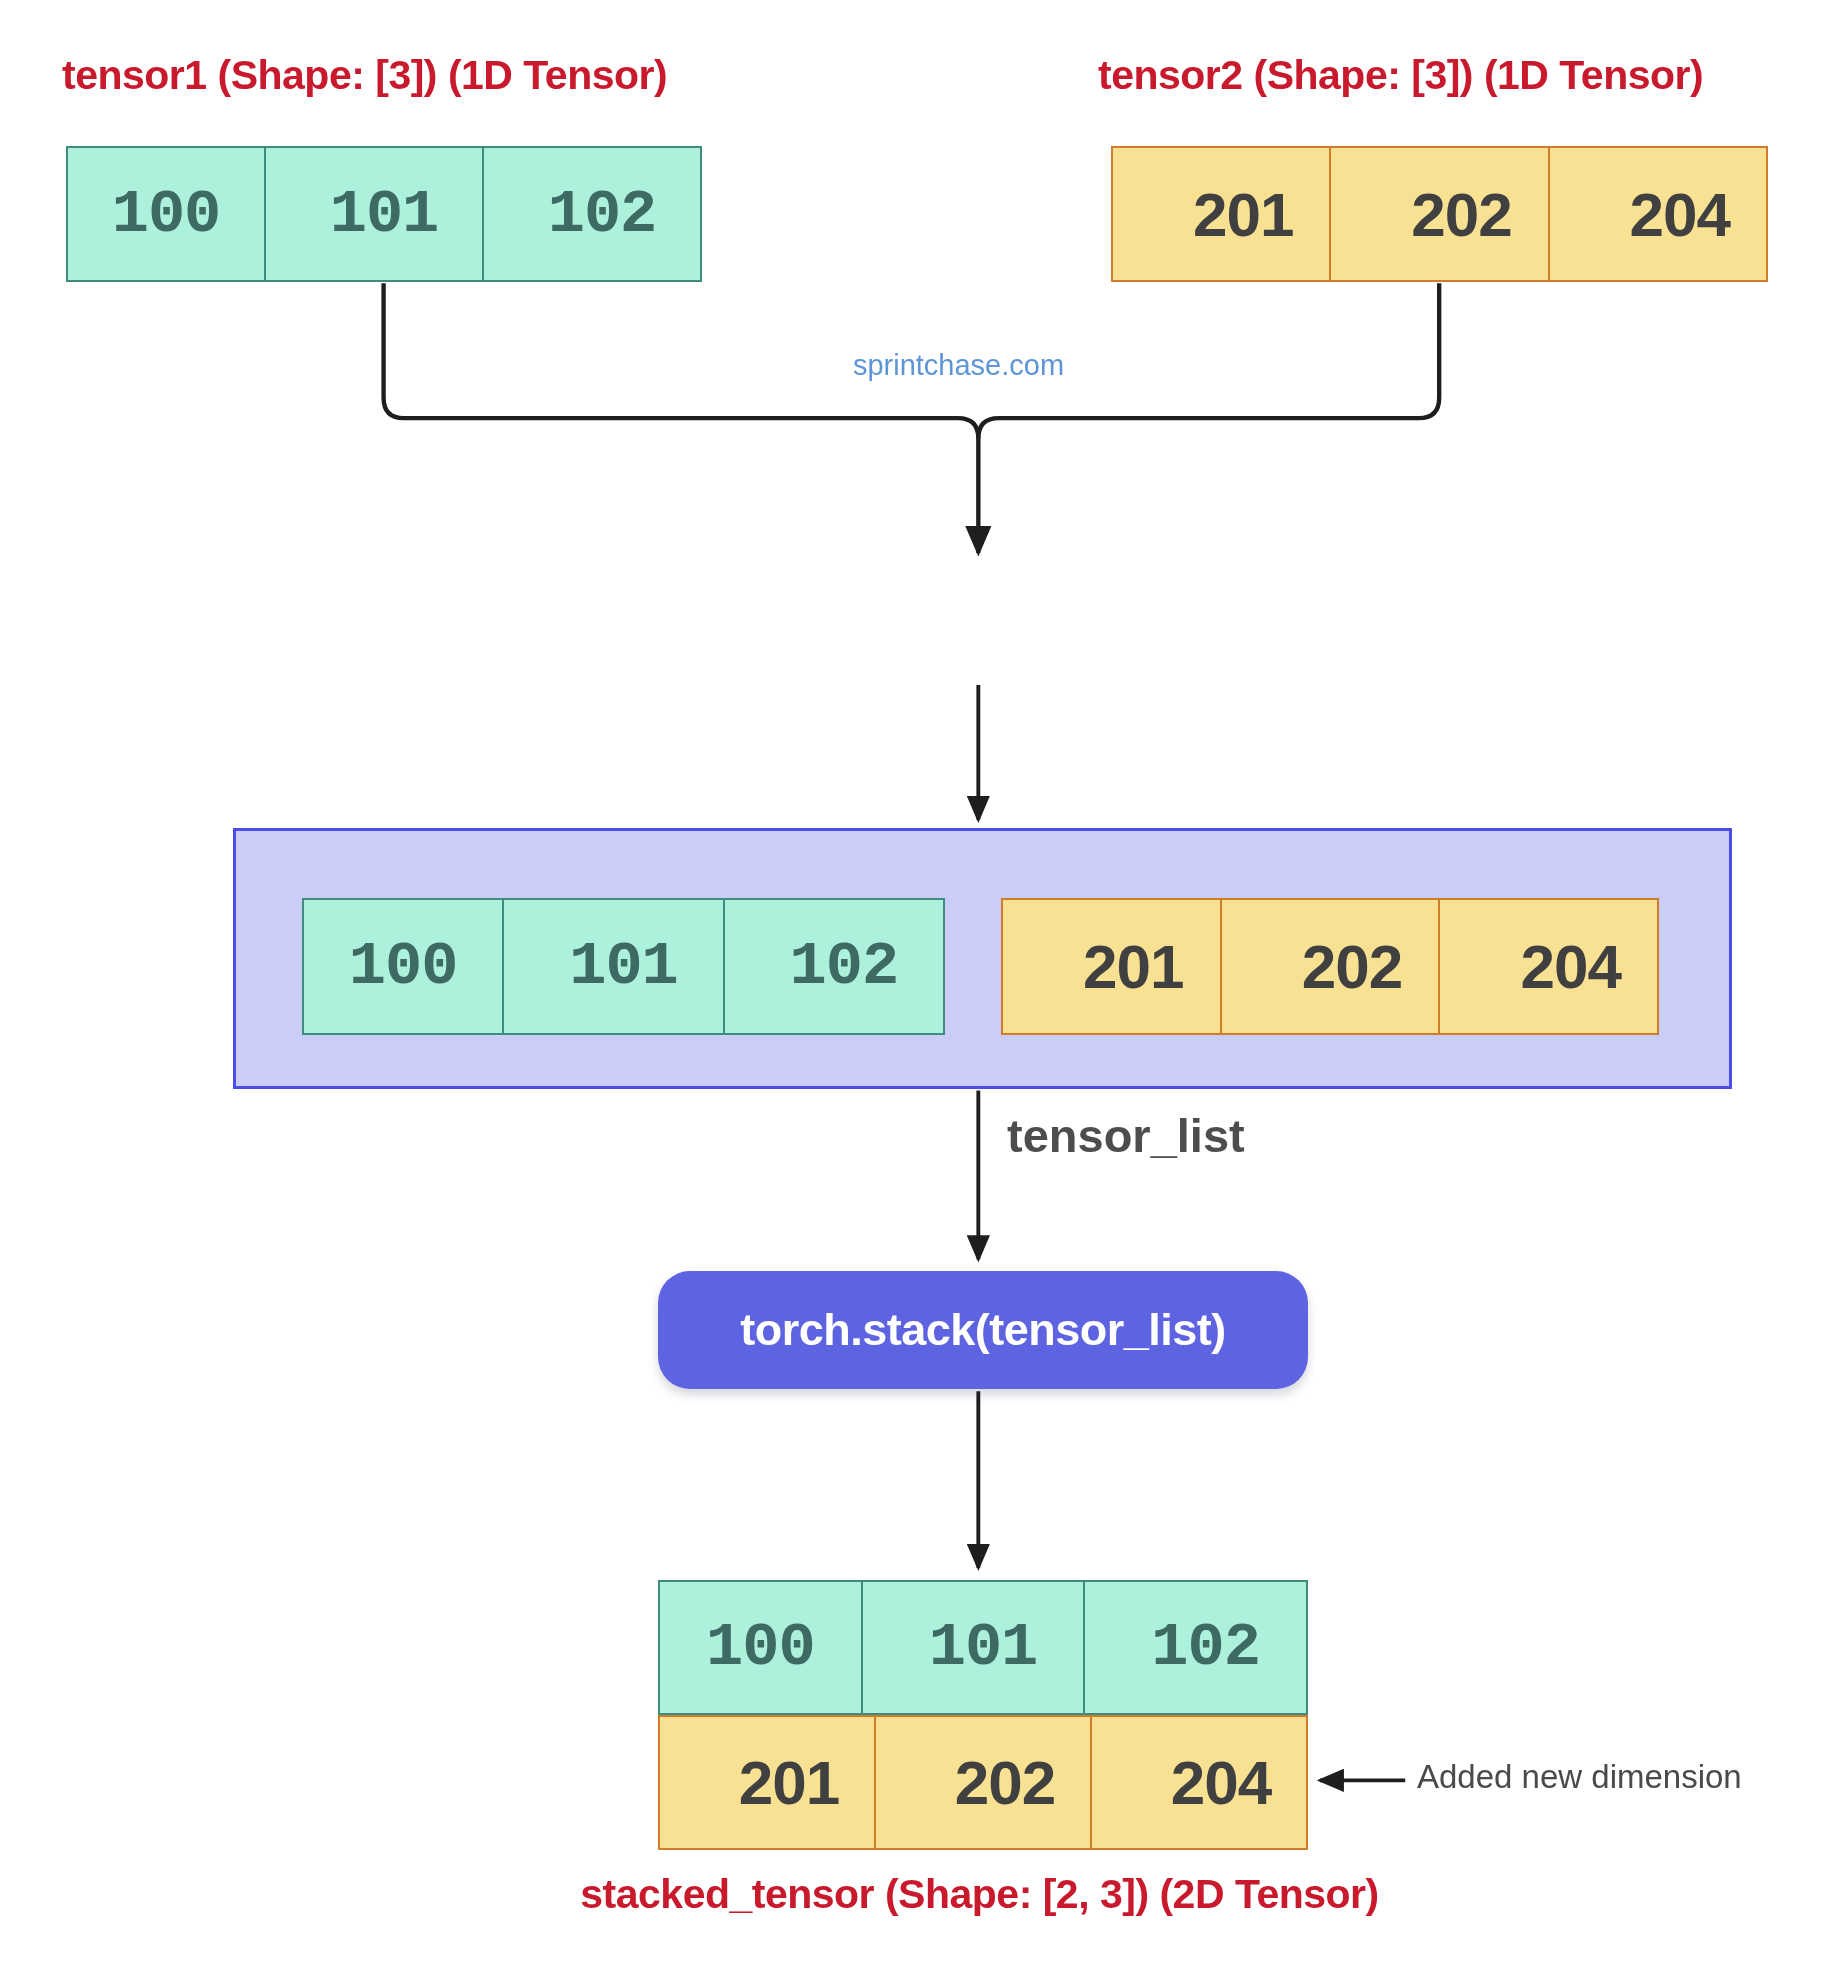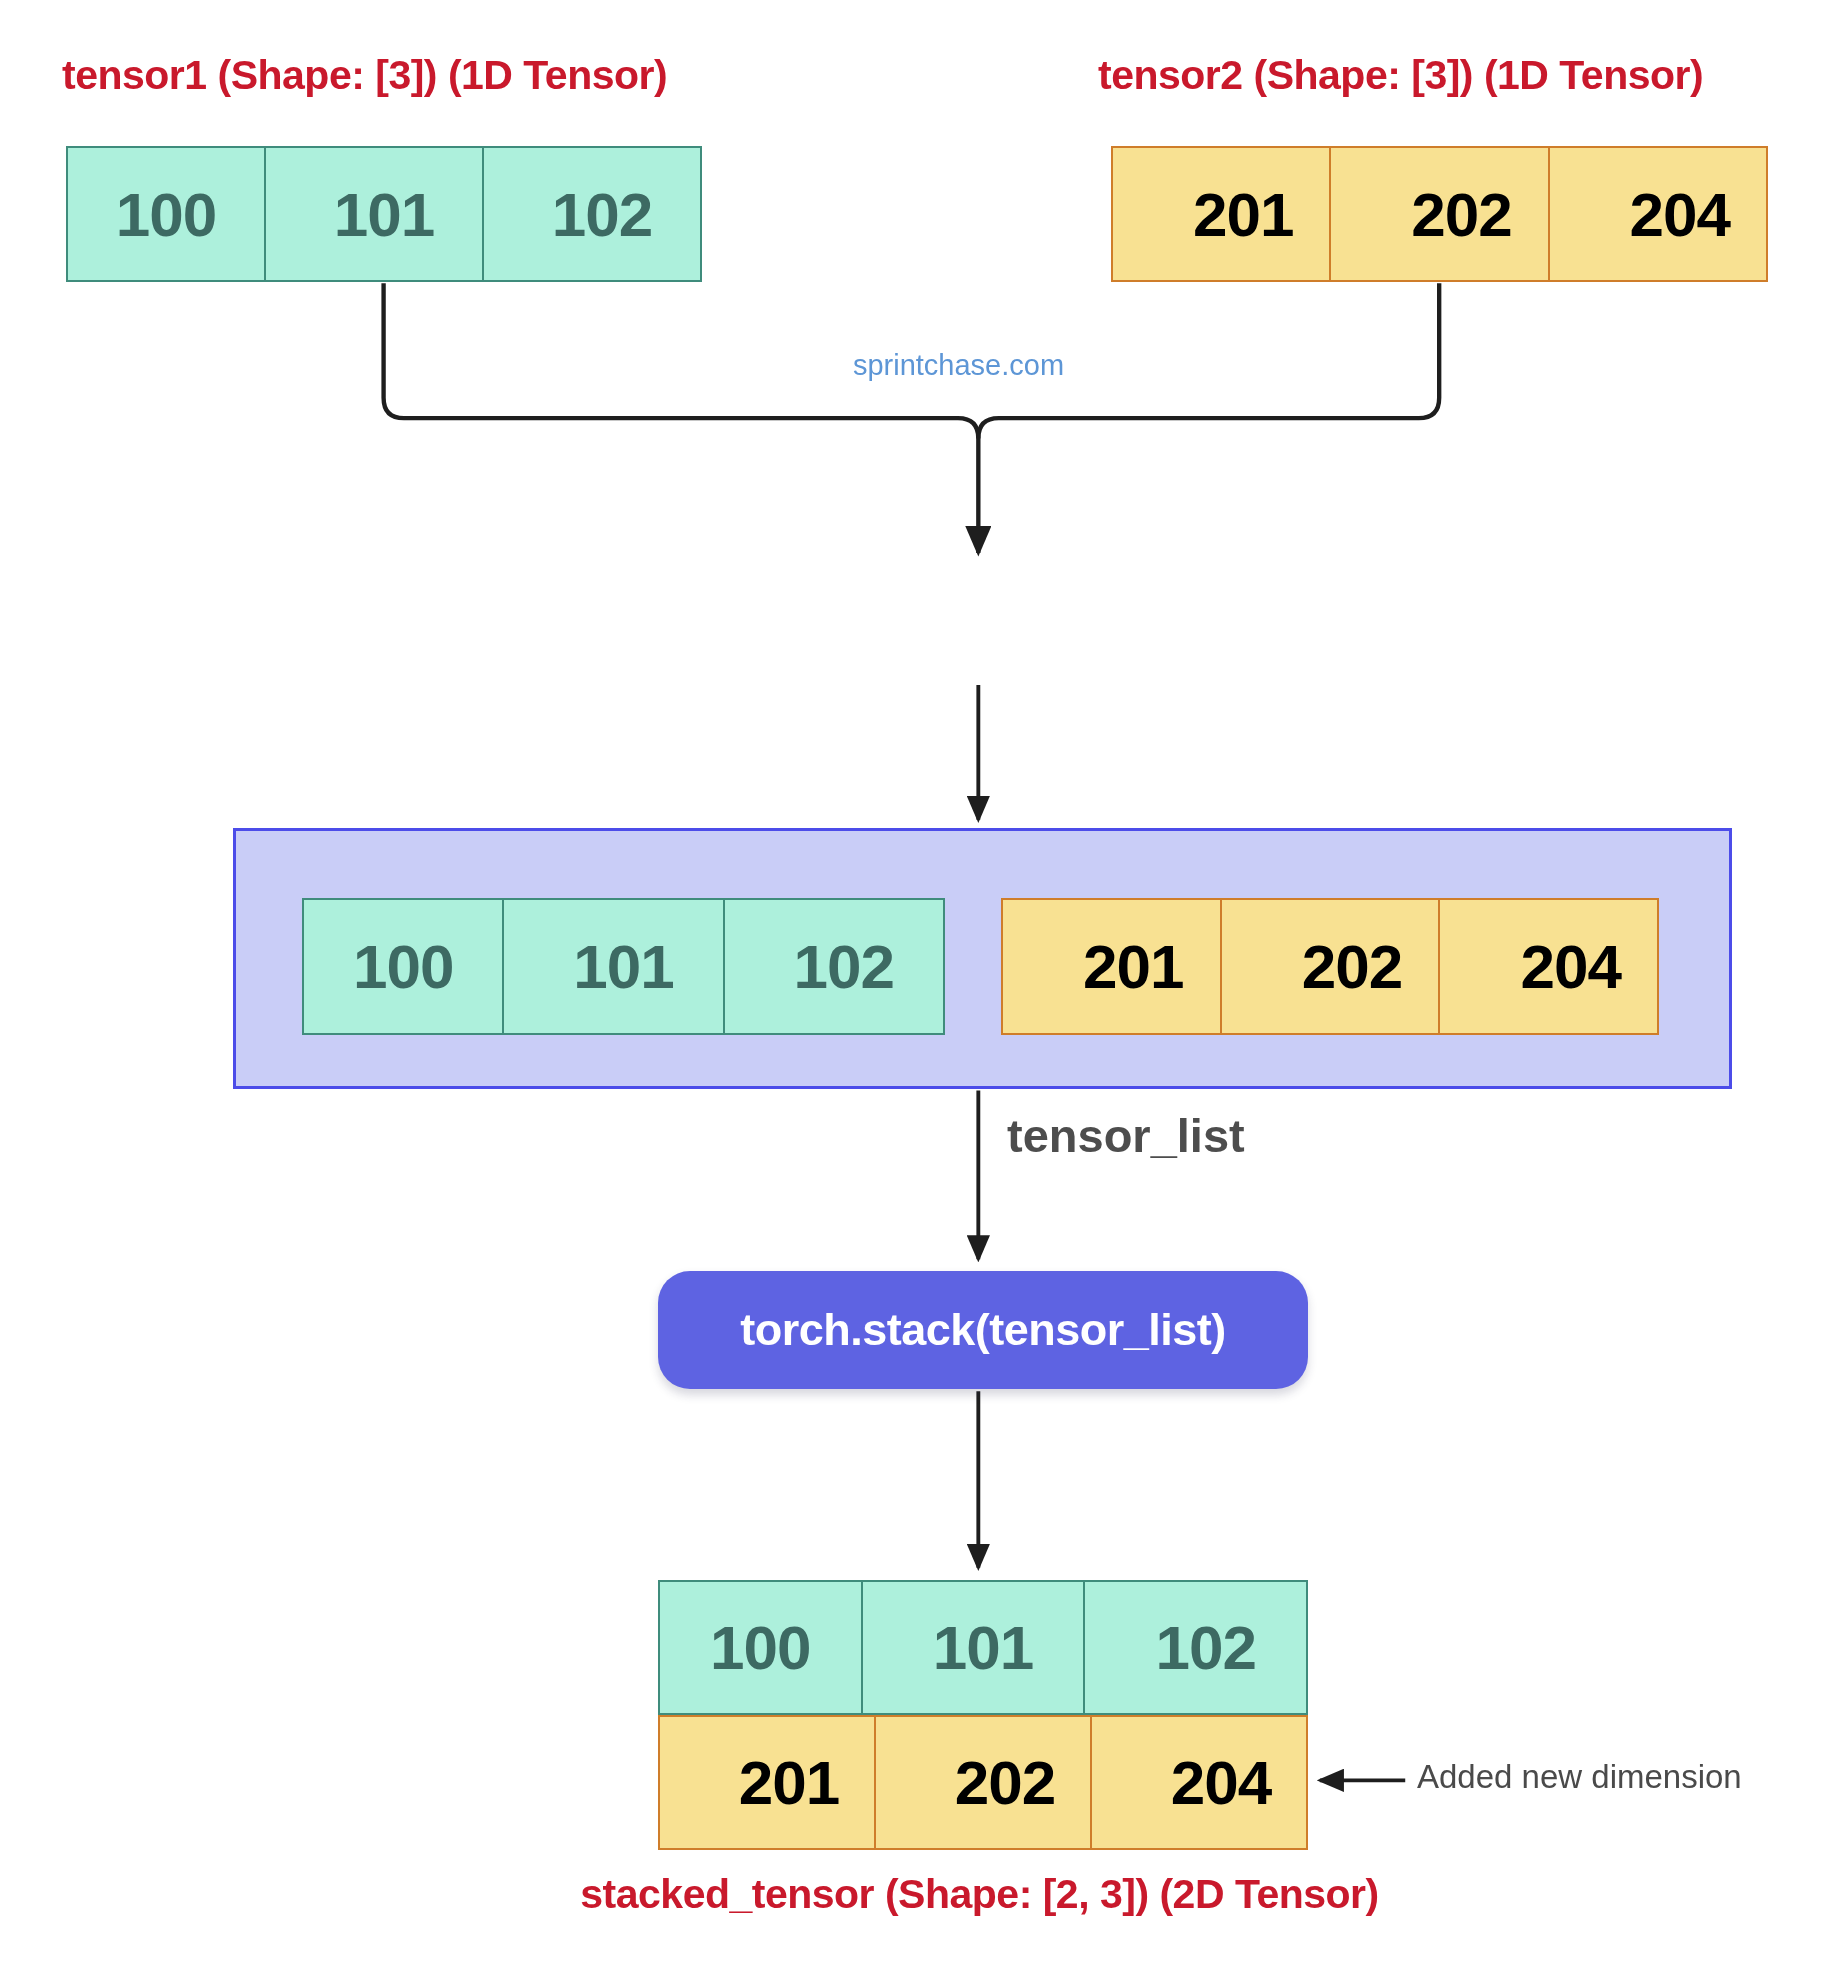--- a/index.html
+++ b/index.html
@@ -9,28 +9,28 @@
   }
   svg.wires { position:absolute; left:0; top:0; z-index:1; }
 
   .red-title {
     position:absolute; z-index:2; color:#c9192c; font-size:41px; font-weight:700;
     letter-spacing:-0.5px; white-space:nowrap;
   }
   .tensor-row {
     position:absolute; z-index:2; display:flex; box-sizing:border-box;
   }
-  .tensor-row.teal { background:#adf0dc; border:2.9px solid #3f8c7c; }
+  .tensor-row.teal { background:#adf0dc; border:2.9px solid #3f8c7c;font-family:Liberation Mono, monospace; }
   .tensor-row.gold { background:#f8e192; border:2.9px solid #cf7d2a; }
   .cell {
     flex:1; display:flex; align-items:center; justify-content:center;
     font-size:62px; font-weight:700; letter-spacing:-1px;
   }
   .teal .cell { color:#3d6a63; }
-  .gold .cell { color:#000000;padding-left:44px; }
+  .gold .cell { color:#404040;padding-left:44px; }
   .teal .cell + .cell { border-left:2.4px solid #3f8c7c;padding-left:20px; }
   .gold .cell + .cell { border-left:2.4px solid #cf7d2a; }
 
   .watermark {
     position:absolute; z-index:2; left:813px; top:349px; width:291px;
     text-align:center; color:#5d96d6; font-size:29px; font-weight:400;
   }
   .purple-box {
     position:absolute; z-index:2; left:658px; width:650px;
     background:#5e63e2; color:#ffffff; display:flex; align-items:center; justify-content:center;

